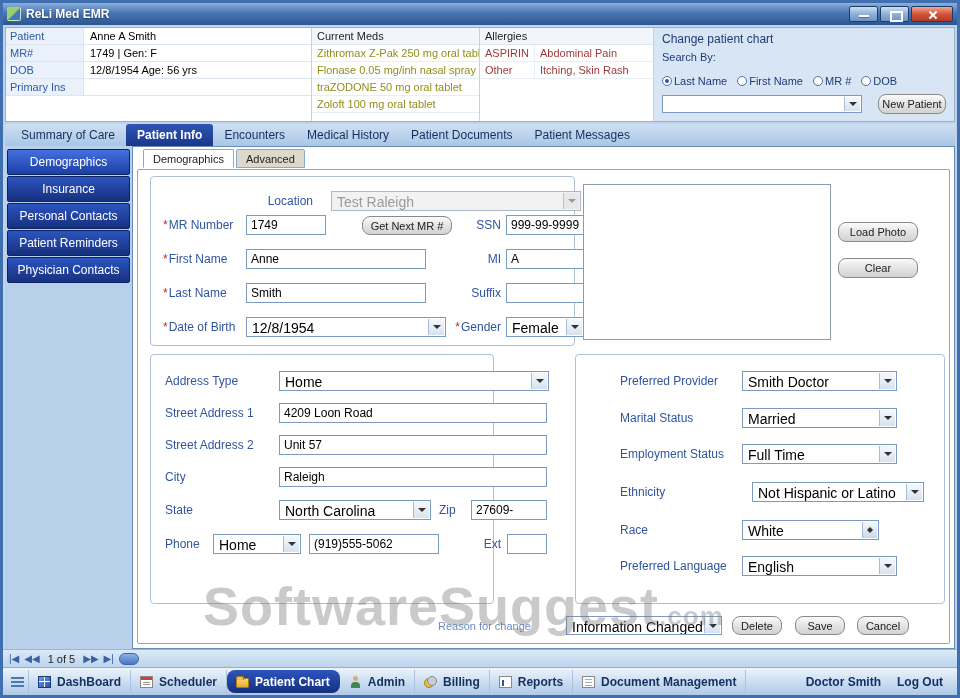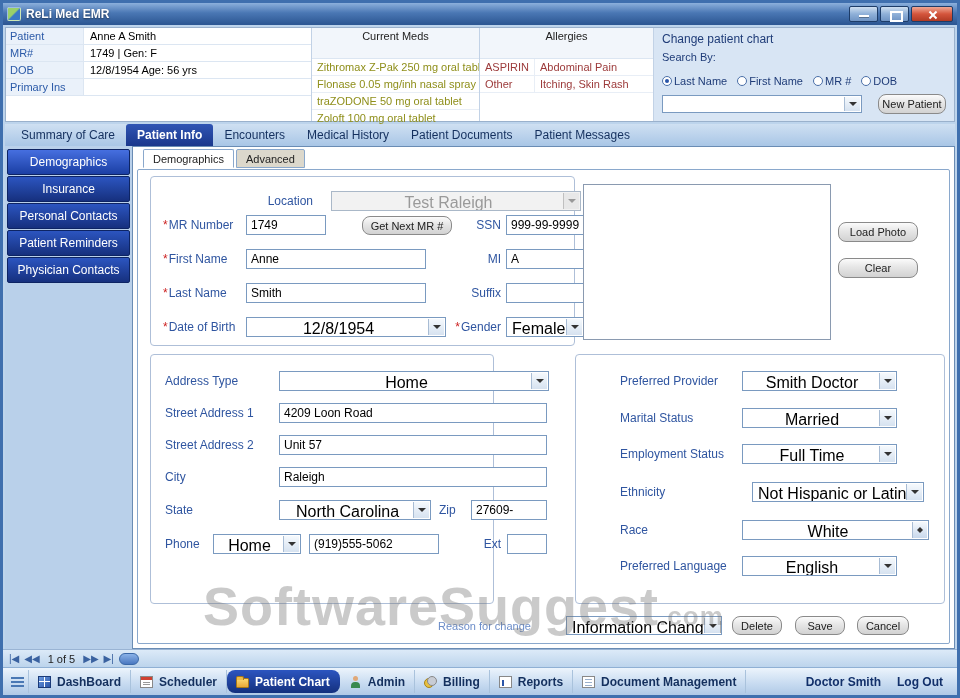--- a/index.html
+++ b/index.html
@@ -21,41 +21,41 @@
   .wbtn-close::before { transform:rotate(45deg); }
   .wbtn-close::after { transform:rotate(-45deg); }
 
   
   .banner { flex:none; display:flex; margin:2px 2px 0 2px; height:95px; background:#fff; border:1px solid #9ab1cc; font-size:11px; }
   .banner-left { width:305px; flex:none; }
   .b-row { display:flex; height:17px; border-bottom:1px solid #dce6f2; }
   .b-label { width:78px; flex:none; background:#eaf1fa; color:#2b5aa8; padding:2px 4px 0; border-right:1px solid #dce6f2; }
   .b-value { flex:1; padding:2px 6px 0; color:#000; white-space:nowrap; overflow:hidden; }
   .banner-meds { width:168px; flex:none; border-left:1px solid #c2d2e6; }
-  .col-header { height:31px; padding:2px 5px 14px; color:#222; background:#f2f6fb; border-bottom:1px solid #dce6f2;text-align:center; }
+  .col-header { height:17px; padding:2px 5px 14px; color:#222; background:#f2f6fb; border-bottom:1px solid #dce6f2; }
   .med-item { height:17px; padding:2px 5px 0; color:#8f8f1b; border-bottom:1px solid #e8eef6; white-space:nowrap; overflow:hidden; }
   .banner-allergies { width:174px; flex:none; border-left:1px solid #c2d2e6; }
   .al-row { display:flex; height:17px; border-bottom:1px solid #e8eef6; }
   .al-name { width:55px; flex:none; padding:2px 5px 0; color:#9c3a3a; border-right:1px solid #e8eef6; }
   .al-reaction { flex:1; padding:2px 5px 0; color:#9c3a3a; white-space:nowrap; overflow:hidden; }
   .banner-change { flex:1; background:#d8e5f4; border-left:1px solid #c2d2e6; padding:3px 8px; color:#1f3c78; }
   .cc-header { margin:1px 0 5px; font-size:12px; }
   .cc-search { margin-bottom:12px; }
   .cc-radios { display:flex; align-items:center; gap:4px; font-size:11px; }
   .radio { width:10px; height:10px; flex:none; border-radius:50%; border:1px solid #4a6fa8; background:#fff; position:relative; margin-right:2px; }
   .radio.on::after { content:""; position:absolute; inset:2px; border-radius:50%; background:#2a55a8; }
   .radio-group { display:flex; align-items:center; margin-right:6px; }
   .cc-row { display:flex; align-items:center; margin-top:7px; }
   .cc-combo { width:200px; height:18px; background:#fff; border:1px solid #7a9ac0; position:relative; }
   .new-patient { margin-left:auto; width:68px; height:20px; }
 
   
   .btn { background:linear-gradient(#fbfbfb,#e6e6e6 45%,#d2d2d2); border:1px solid #8a8a8a; border-radius:8px; font-size:11px; color:#222; display:flex; align-items:center; justify-content:center; font-family:"Liberation Sans",sans-serif; }
   .tb { height:20px; border:1px solid #7a9ac0; background:#fff; color:#000; font:12px "Liberation Sans",sans-serif; padding:0 4px; }
-  .sel { height:20px; border:1px solid #7a9ac0; background:#fff; color:#000; font-size:16px; padding:2px 20px 12px 5px; position:relative; white-space:nowrap; overflow:hidden;text-align:center; }
+  .sel { height:20px; border:1px solid #7a9ac0; background:#fff; color:#000; font-size:14px; padding:2px 20px 12px 5px; position:relative; white-space:nowrap; overflow:hidden; }
   .dd { position:absolute; right:1px; top:1px; bottom:1px; width:16px; background:linear-gradient(#f5f9fd,#d6e2f0); border-left:1px solid #a8bcd4; display:flex; align-items:center; justify-content:center; }
   .dd::after { content:""; border:4px solid transparent; border-top-color:#333; margin-top:4px; }
   .sel.disabled { background:#f2f2f2; color:#9a9a9a; border-color:#aab8c8; }
   .sel.disabled .dd { background:#e8e8e8; border-left-color:#c0c0c0; }
   .sel.disabled .dd::after { border-top-color:#999; }
   .dd2 { position:absolute; right:1px; top:1px; bottom:1px; width:15px; background:linear-gradient(#f5f9fd,#c8d8ec); border-left:1px solid #a8bcd4; display:flex; flex-direction:column; align-items:center; justify-content:space-between; padding:2px 0; }
   .dd2::before { content:""; border:3px solid transparent; border-bottom-color:#333; }
   .dd2::after { content:""; border:3px solid transparent; border-top-color:#333; }
 
   
@@ -294,21 +294,21 @@
           <span class="lbl" style="left:44px; top:56px;">Marital Status</span>
           <div class="sel abs" style="left:166px; top:53px; width:155px;"><span>Married</span><span class="dd"></span></div>
 
           <span class="lbl" style="left:44px; top:92px;">Employment  Status</span>
           <div class="sel abs" style="left:166px; top:89px; width:155px;"><span>Full Time</span><span class="dd"></span></div>
 
           <span class="lbl" style="left:44px; top:130px;">Ethnicity</span>
           <div class="sel abs" style="left:176px; top:127px; width:172px;"><span>Not Hispanic or Latino</span><span class="dd"></span></div>
 
           <span class="lbl" style="left:44px; top:168px;">Race</span>
-          <div class="sel abs race-wrap" style="left:166px; top:165px; width:187px;"><span>White</span><span class="dd2"></span></div>
+          <div class="sel abs race-wrap" style="left:166px; top:165px; width:137px;"><span>White</span><span class="dd2"></span></div>
 
           <span class="lbl" style="left:44px; top:204px;">Preferred Language</span>
           <div class="sel abs" style="left:166px; top:201px; width:155px;"><span>English</span><span class="dd"></span></div>
         </div>
 
         <span class="reason-lbl" style="left:300px; top:450px; width:123px;">Reason for change</span>
         <div class="sel abs" style="left:428px; top:446px; width:156px; height:19px;"><span>Information Changed</span><span class="dd"></span></div>
         <div class="btn abs" style="left:594px; top:446px; width:50px; height:19px;">Delete</div>
         <div class="btn abs" style="left:657px; top:446px; width:50px; height:19px;">Save</div>
         <div class="btn abs" style="left:719px; top:446px; width:52px; height:19px;">Cancel</div>

